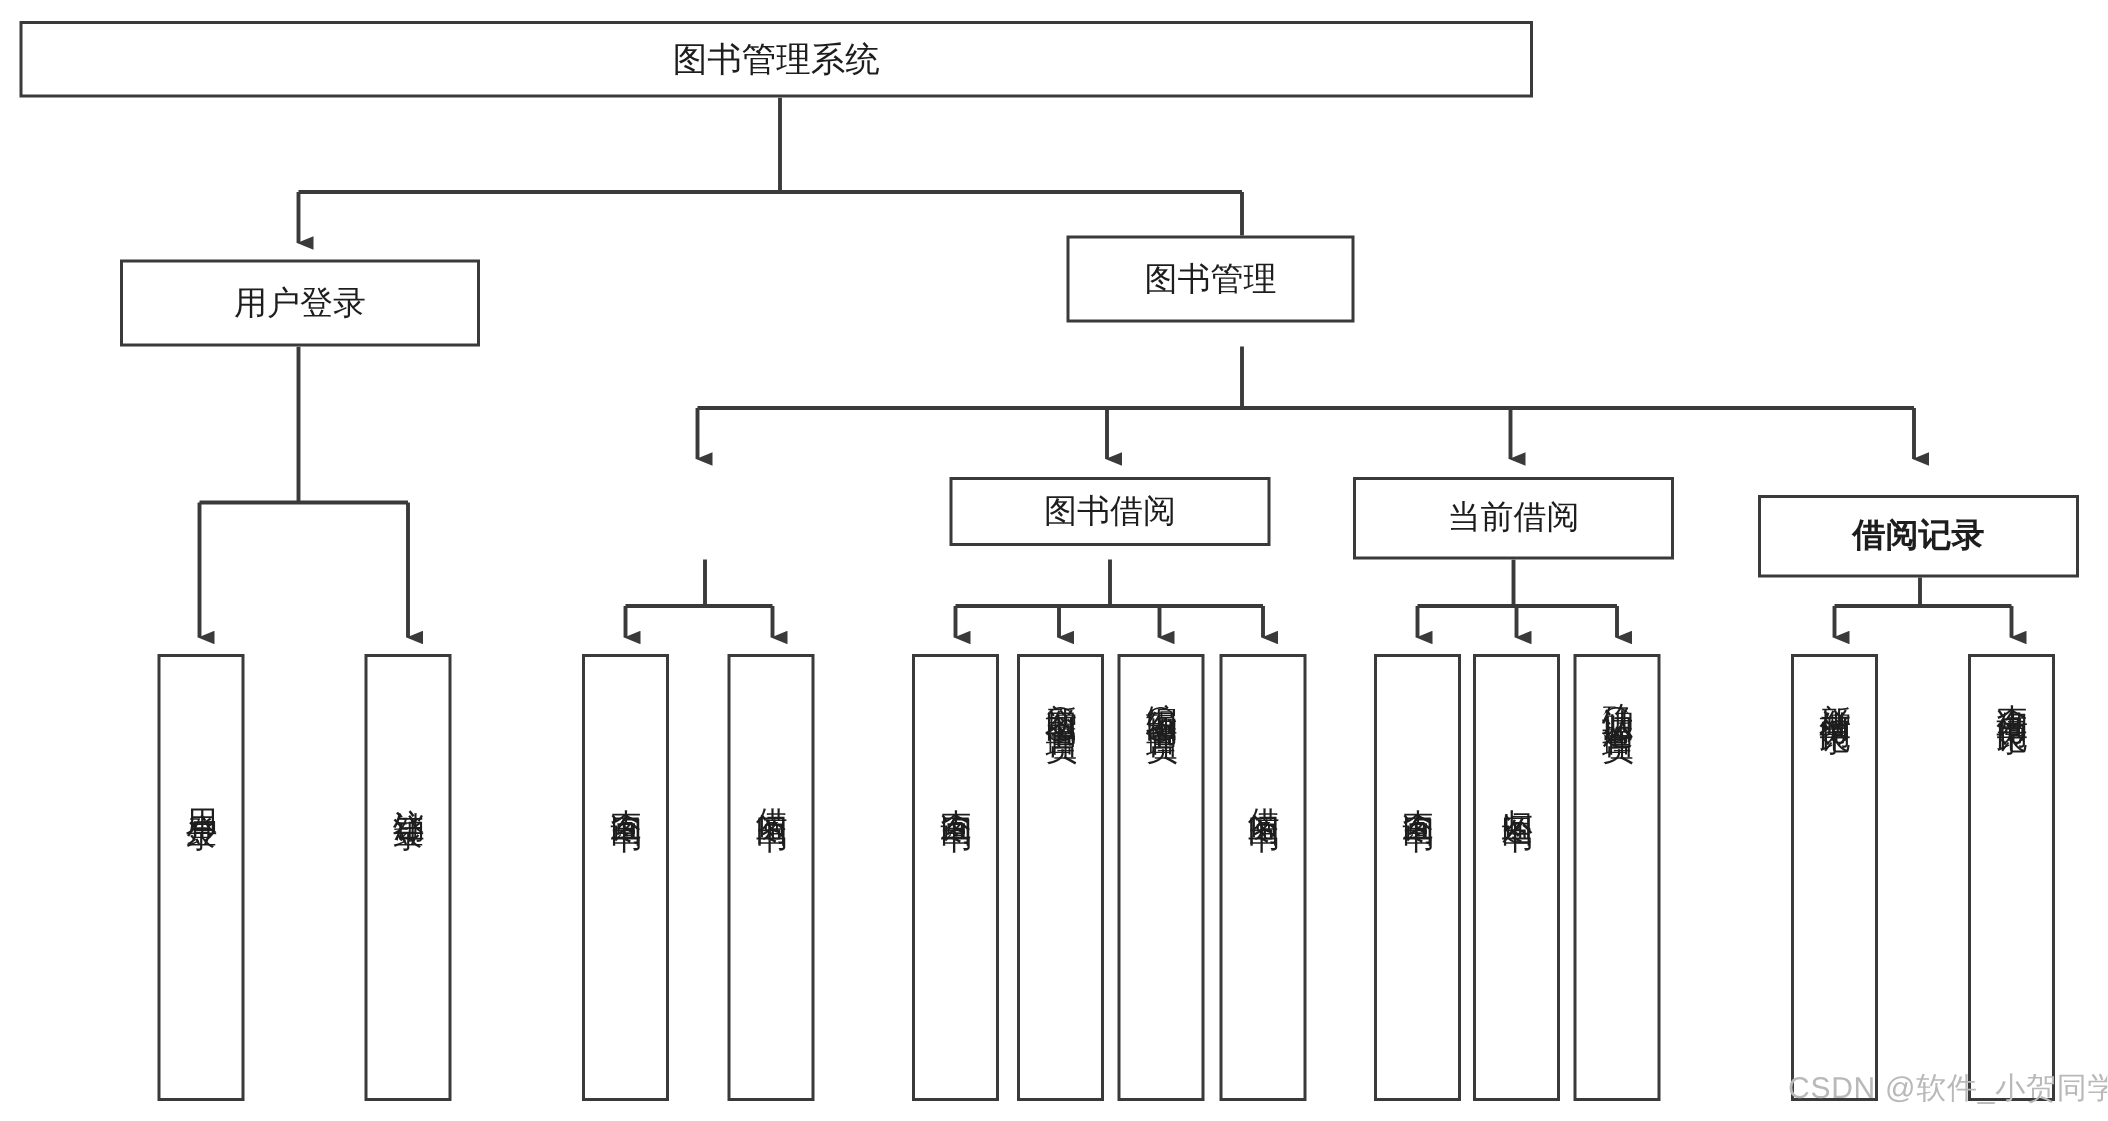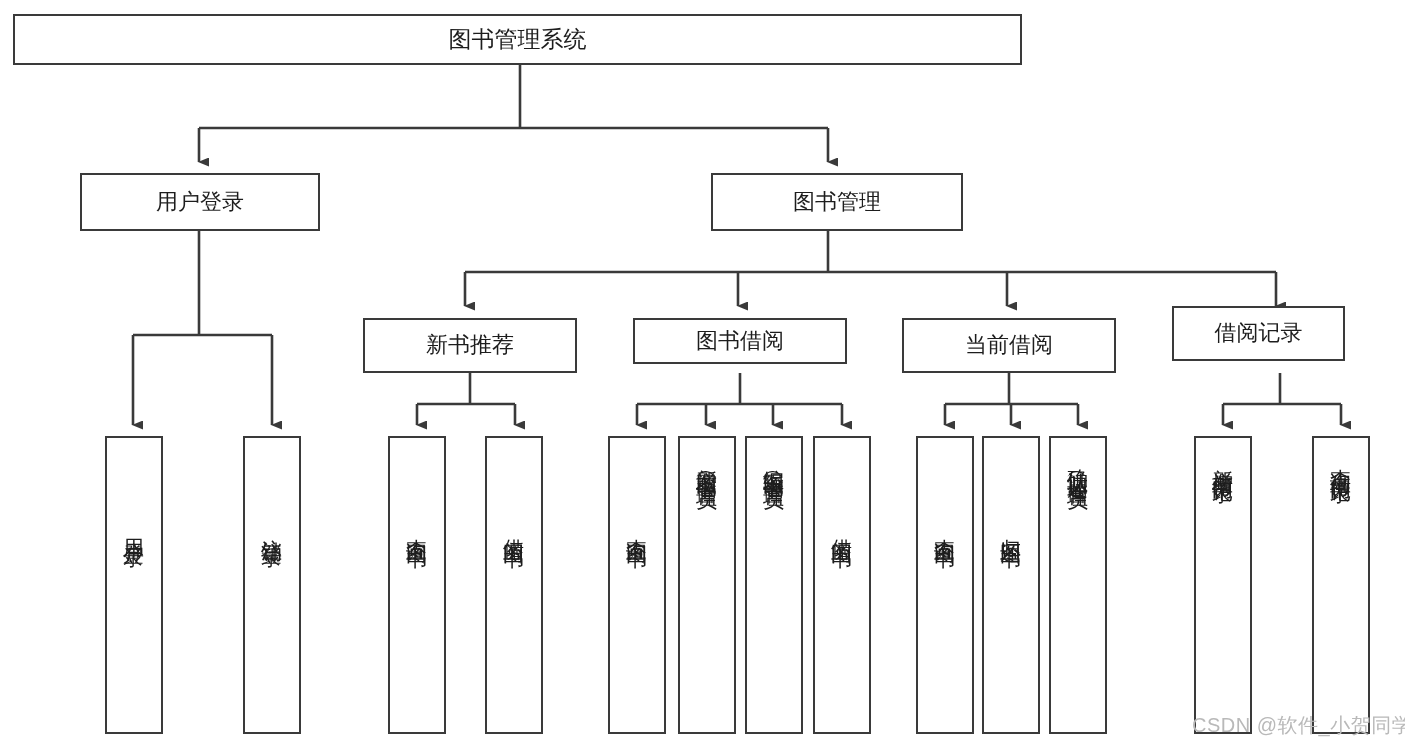--- a/index.html
+++ b/index.html
@@ -143,37 +143,34 @@
   </svg>
 
   <div class="node horizontal root" style="left:13px; top:14px; width:1009px; height:51px;">
     <span class="node-label">图书管理系统</span>
   </div>
 
   <div class="node horizontal" style="left:80px; top:173px; width:240px; height:58px;">
     <span class="node-label">用户登录</span>
   </div>
 
-  <div class="node horizontal" style="left:711px; top:173px; width:252px; height:58px;">
+  <div class="node horizontal" style="left:711px; top:157px; width:192px; height:58px;">
     <span class="node-label">图书管理</span>
   </div>
 
-  <div class="node horizontal" style="left:363px; top:318px; width:214px; height:55px;">
-    <span class="node-label">新书推荐</span>
-  </div>
 
   <div class="node horizontal" style="left:633px; top:318px; width:214px; height:46px;">
     <span class="node-label">图书借阅</span>
   </div>
 
   <div class="node horizontal" style="left:902px; top:318px; width:214px; height:55px;">
     <span class="node-label">当前借阅</span>
   </div>
 
-  <div class="node horizontal" style="left:1172px; top:306px; width:173px; height:55px;">
+  <div class="node horizontal" style="left:1172px; top:330px; width:214px; height:55px;font-weight:bold;">
     <span class="node-label">借阅记录</span>
   </div>
 
   <div class="node vertical mid" style="left:105px; top:436px; width:58px; height:298px;">
     <span class="node-label">用户登录</span>
   </div>
 
   <div class="node vertical mid" style="left:243px; top:436px; width:58px; height:298px;">
     <span class="node-label">注销登录</span>
   </div>

